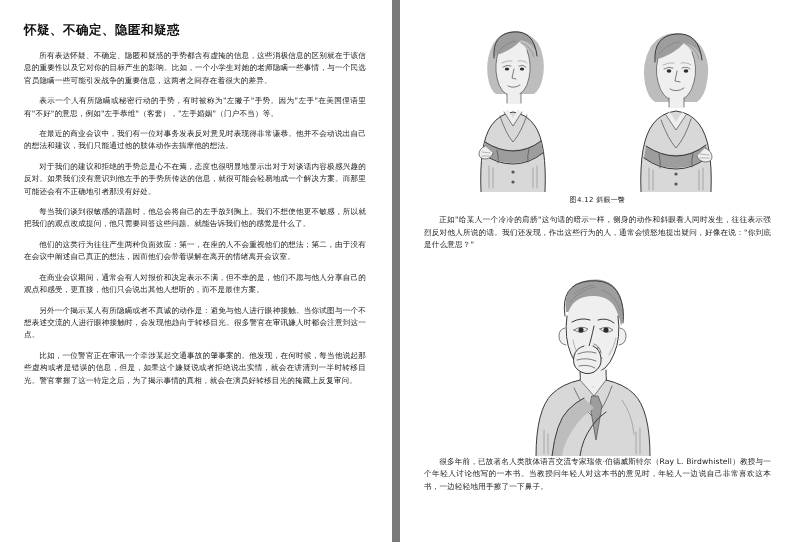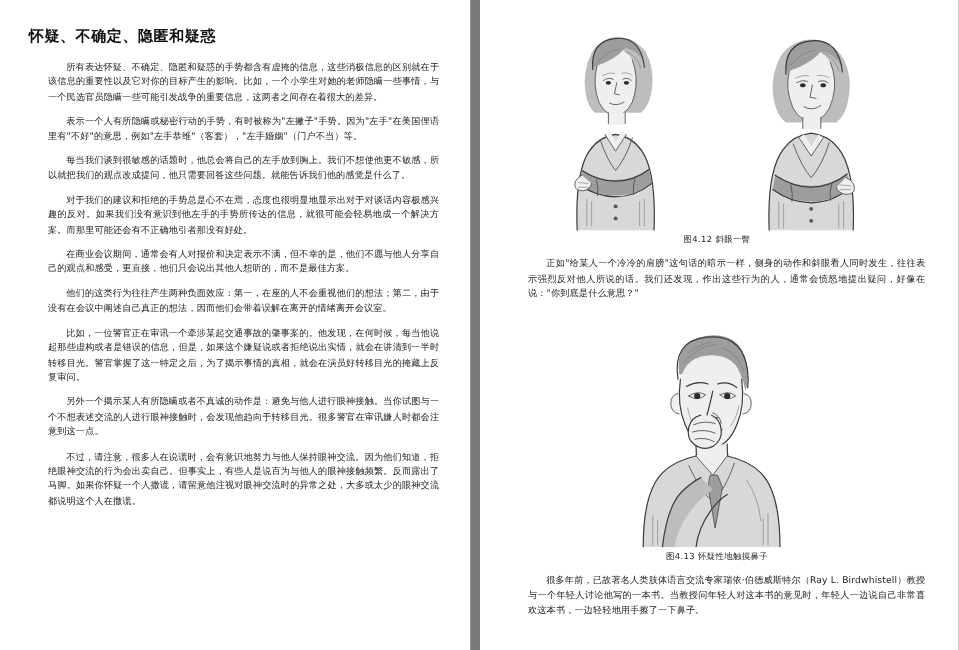--- a/index.html
+++ b/index.html
@@ -47,21 +47,21 @@
     font-weight: bold;
     color: #111;
     margin: 0 0 11px 0;
     letter-spacing: 0.5px;
   }
   p.para {
     font-family: "DejaVu Sans", "Liberation Sans", sans-serif;
     font-size: 7.6px;
     line-height: 12.4px;
     color: #1a1a1a;
-    margin: 0 0 8px 16px;
+    margin: 0 0 8px 0;
     text-align: justify;
     text-indent: 15.2px;
     letter-spacing: 0.15px;
   }
   .sheet-right p.para {
     font-size: 7.6px;
     line-height: 12.6px;
   }
   .fig-caption {
     font-family: "DejaVu Sans", "Liberation Sans", sans-serif;
@@ -100,27 +100,27 @@
 </style>
 </head>
 <body>
 
 <div id="page">
 
   <div class="sheet sheet-left">
     <h1 class="chapter-title">怀疑、不确定、隐匿和疑惑</h1>
     <p class="para">所有表达怀疑、不确定、隐匿和疑惑的手势都含有虚掩的信息，这些消极信息的区别就在于该信息的重要性以及它对你的目标产生的影响。比如，一个小学生对她的老师隐瞒一些事情，与一个民选官员隐瞒一些可能引发战争的重要信息，这两者之间存在着很大的差异。</p>
     <p class="para">表示一个人有所隐瞒或秘密行动的手势，有时被称为"左撇子"手势。因为"左手"在美国俚语里有"不好"的意思，例如"左手恭维"（客套），"左手婚姻"（门户不当）等。</p>
+    <p class="para">在最近的商业会议中，我们有一位对事务发表反对意见时表现得非常谦恭。他并不会动说出自己的想法和建议，我们只能通过他的肢体动作去揣摩他的想法。</p>
+    <p class="para">对于我们的建议和拒绝的手势总是心不在焉，态度也很明显地显示出对于对谈话内容极感兴趣的反对。如果我们没有意识到他左手的手势所传达的信息，就很可能会轻易地成一个解决方案。而那里可能还会有不正确地引者那没有好处。</p>
     <p class="para">每当我们谈到很敏感的话题时，他总会将自己的左手放到胸上。我们不想使他更不敏感，所以就把我们的观点改成提问，他只需要回答这些问题。就能告诉我们他的感觉是什么了。</p>
-    <p class="para">对于我们的建议和拒绝的手势总是心不在焉，态度也很明显地显示出对于对谈话内容极感兴趣的反对。如果我们没有意识到他左手的手势所传达的信息，就很可能会轻易地成一个解决方案。而那里可能还会有不正确地引者那没有好处。</p>
+    <p class="para">他们的这类行为往往产生两种负面效应：第一，在座的人不会重视他们的想法；第二，由于没有在会议中阐述自己真正的想法，因而他们会带着误解在离开的情绪离开会议室。</p>
     <p class="para">在商业会议期间，通常会有人对报价和决定表示不满，但不幸的是，他们不愿与他人分享自己的观点和感受，更直接，他们只会说出其他人想听的，而不是最佳方案。</p>
-    <p class="para">他们的这类行为往往产生两种负面效应：第一，在座的人不会重视他们的想法；第二，由于没有在会议中阐述自己真正的想法，因而他们会带着误解在离开的情绪离开会议室。</p>
+    <p class="para">另外一个揭示某人有所隐瞒或者不真诚的动作是：避免与他人进行眼神接触。当你试图与一个不想表述交流的人进行眼神接触时，会发现他趋向于转移目光。很多警官在审讯嫌人时都会注意到这一点。</p>
     <p class="para">比如，一位警官正在审讯一个牵涉某起交通事故的肇事案的。他发现，在何时候，每当他说起那些虚构或者是错误的信息，但是，如果这个嫌疑说或者拒绝说出实情，就会在讲清到一半时转移目光。警官掌握了这一特定之后，为了揭示事情的真相，就会在演员好转移目光的掩藏上反复审问。</p>
-    <p class="para">另外一个揭示某人有所隐瞒或者不真诚的动作是：避免与他人进行眼神接触。当你试图与一个不想表述交流的人进行眼神接触时，会发现他趋向于转移目光。很多警官在审讯嫌人时都会注意到这一点。</p>
-    <p class="para">不过，请注意，很多人在说谎时，会有意识地努力与他人保持眼神交流。因为他们知道，拒绝眼神交流的行为会出卖自己。但事实上，有些人是说百为与他人的眼神接触频繁。反而露出了马脚。如果你怀疑一个人撒谎，请留意他注视对眼神交流时的异常之处，大多或太少的眼神交流都说明这个人在撒谎。</p>
   </div>
 
   <div class="gutter"></div>
 
   <div class="sheet sheet-right">
 
     <div class="figure-row">
 
       <div class="fig-box">
         <svg viewBox="0 0 150 176" width="150" height="176">
@@ -266,19 +266,18 @@
 
         <path class="shade4" d="M74 86 q-8 2 -10 10 q-2 9 4 14 q8 6 16 2 q8 -5 7 -14 q-1 -9 -8 -12 z"></path>
         <path class="ln" d="M74 86 q-8 2 -10 10 q-2 9 4 14 q8 6 16 2 q8 -5 7 -14 q-1 -9 -8 -12"></path>
         <path class="ln-thin" d="M68 94 q9 -4 18 -1 M67 100 q10 -3 19 1 M69 106 q9 -2 16 2"></path>
         <path class="ln-thin" d="M84 84 q6 2 7 9"></path>
 
         <path class="ln-hair" d="M34 170 l0 24 M38 174 l0 20 M130 168 l0 26 M126 172 l0 22"></path>
         <path class="ln-hair" d="M112 140 q10 14 12 34"></path>
       </svg>
     </div>
-    <div class="fig-caption">图4.13 怀疑性地触摸鼻子</div>
 
     <p class="para">很多年前，已故著名人类肢体语言交流专家瑞依·伯德威斯特尔（Ray L. Birdwhistell）教授与一个年轻人讨论他写的一本书。当教授问年轻人对这本书的意见时，年轻人一边说自己非常喜欢这本书，一边轻轻地用手擦了一下鼻子。</p>
 
   </div>
 
 </div>
 
 </body></html>

